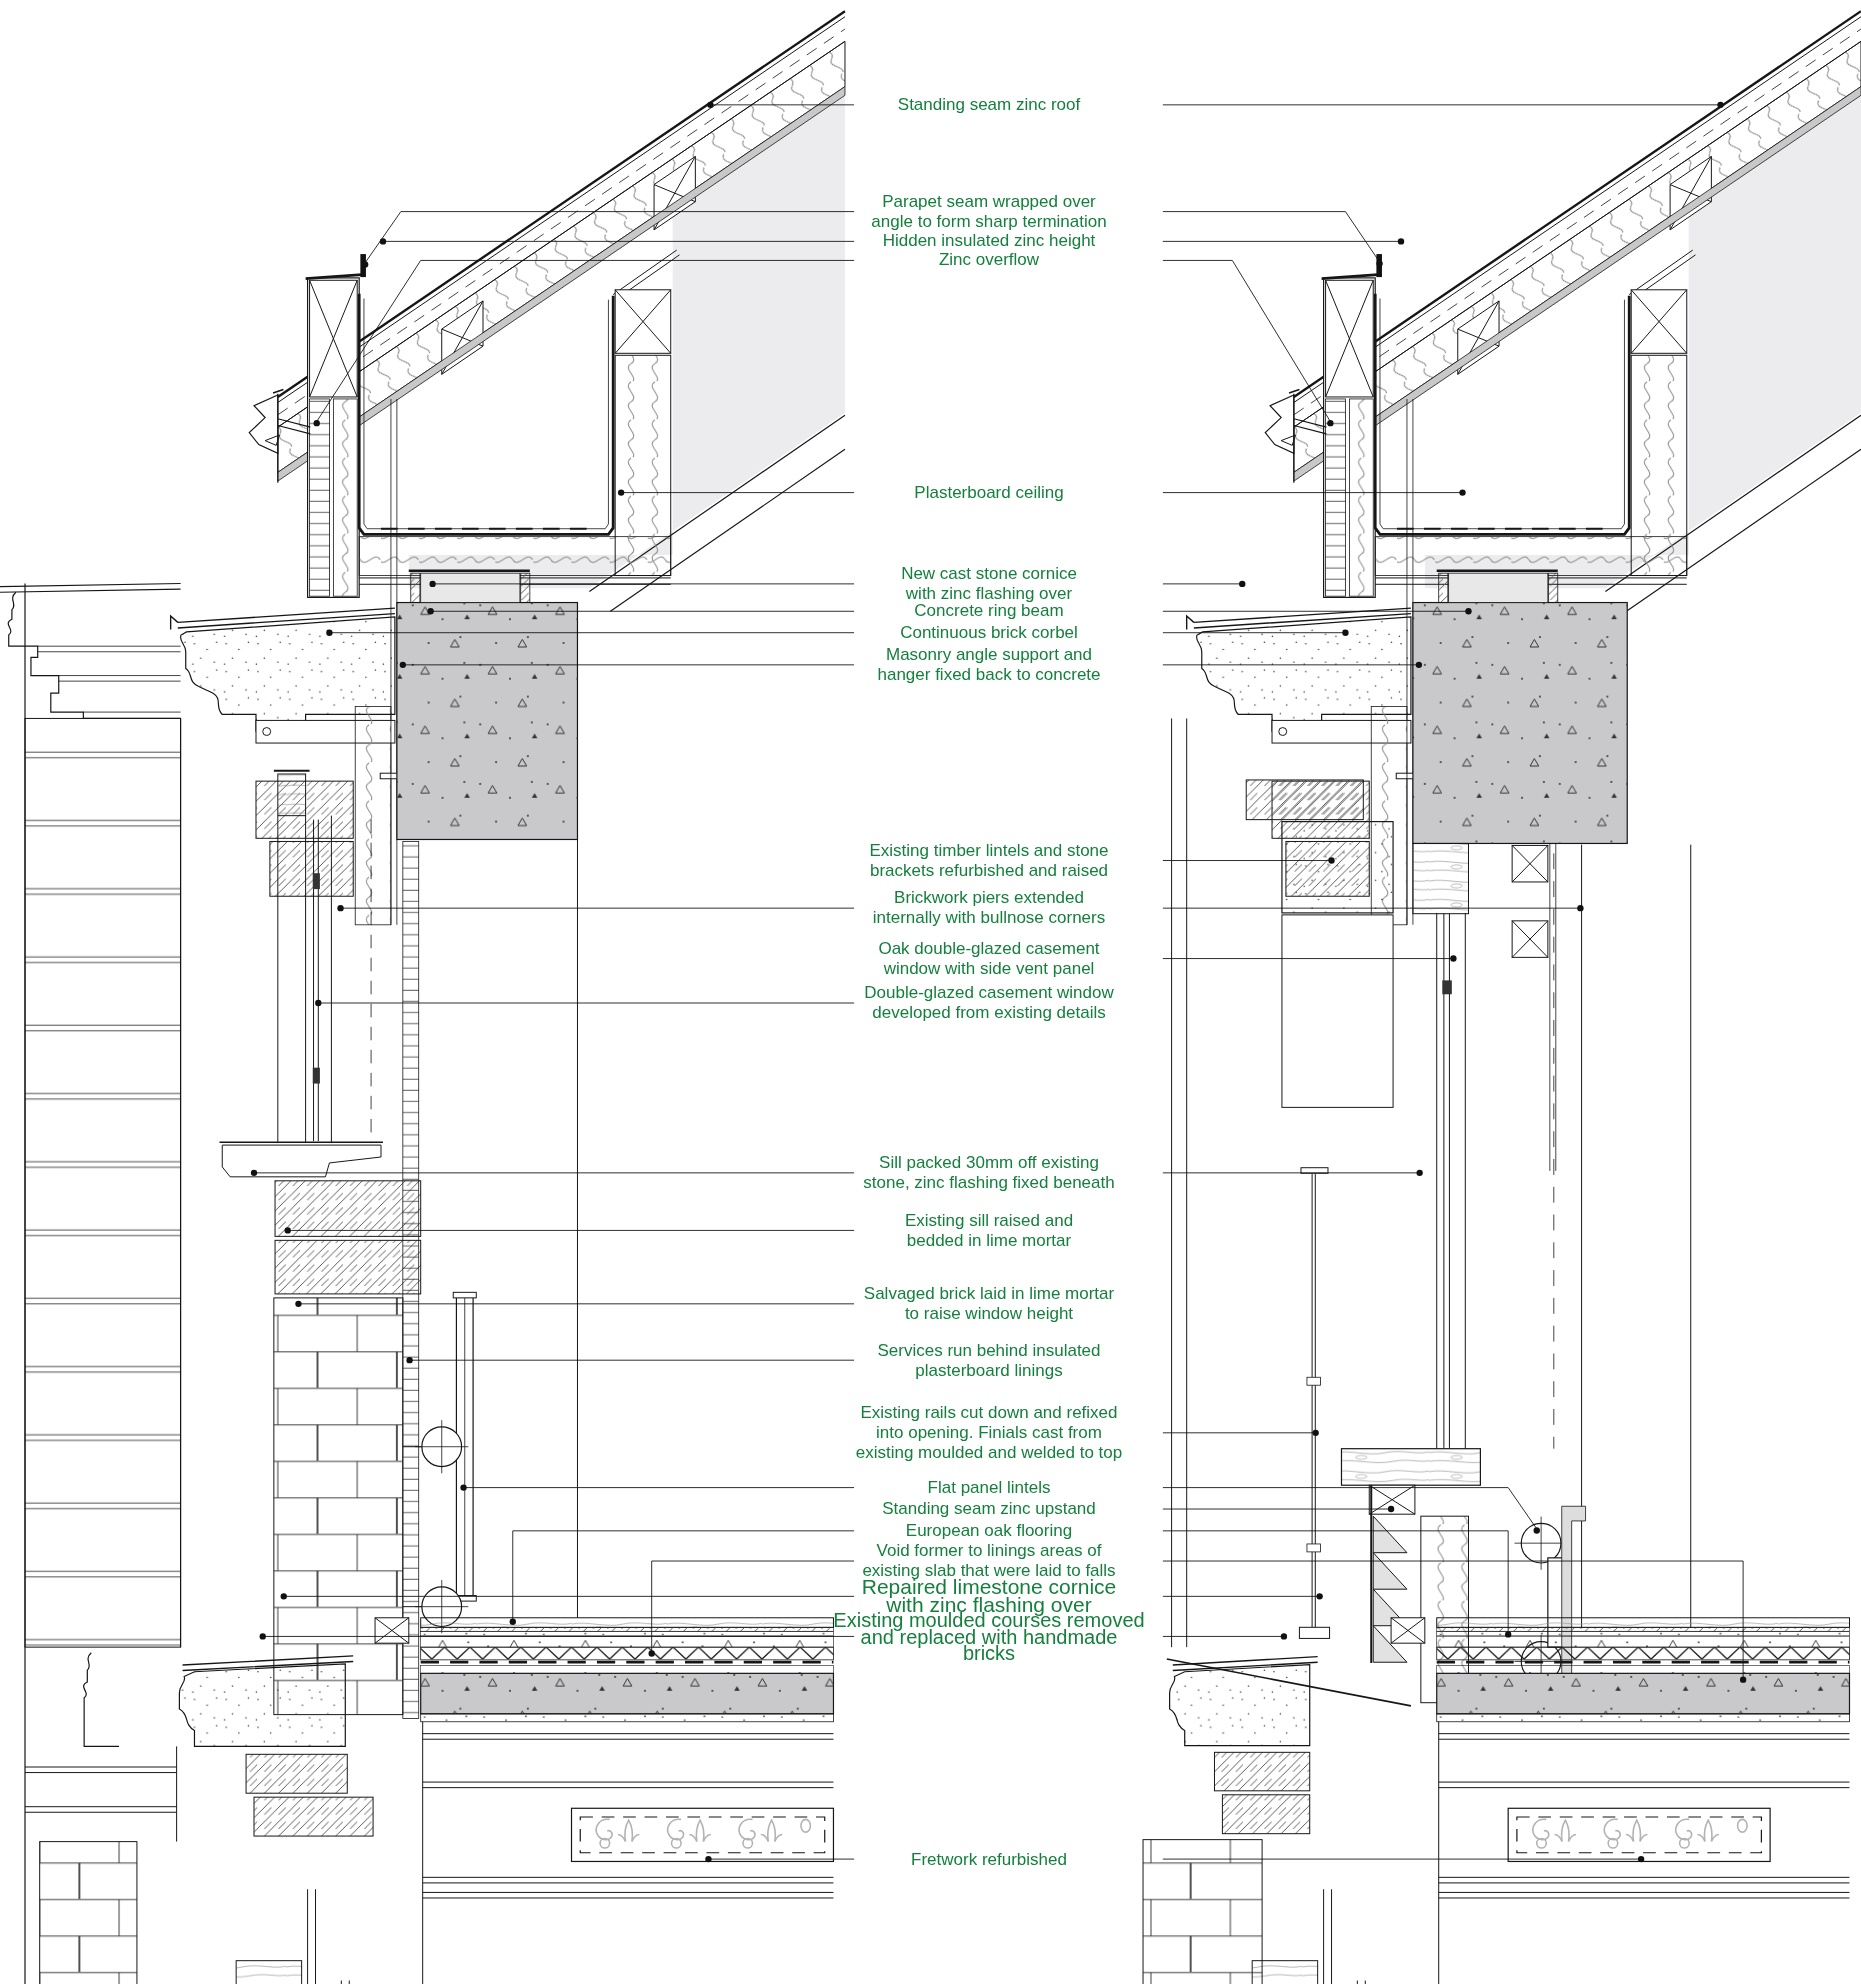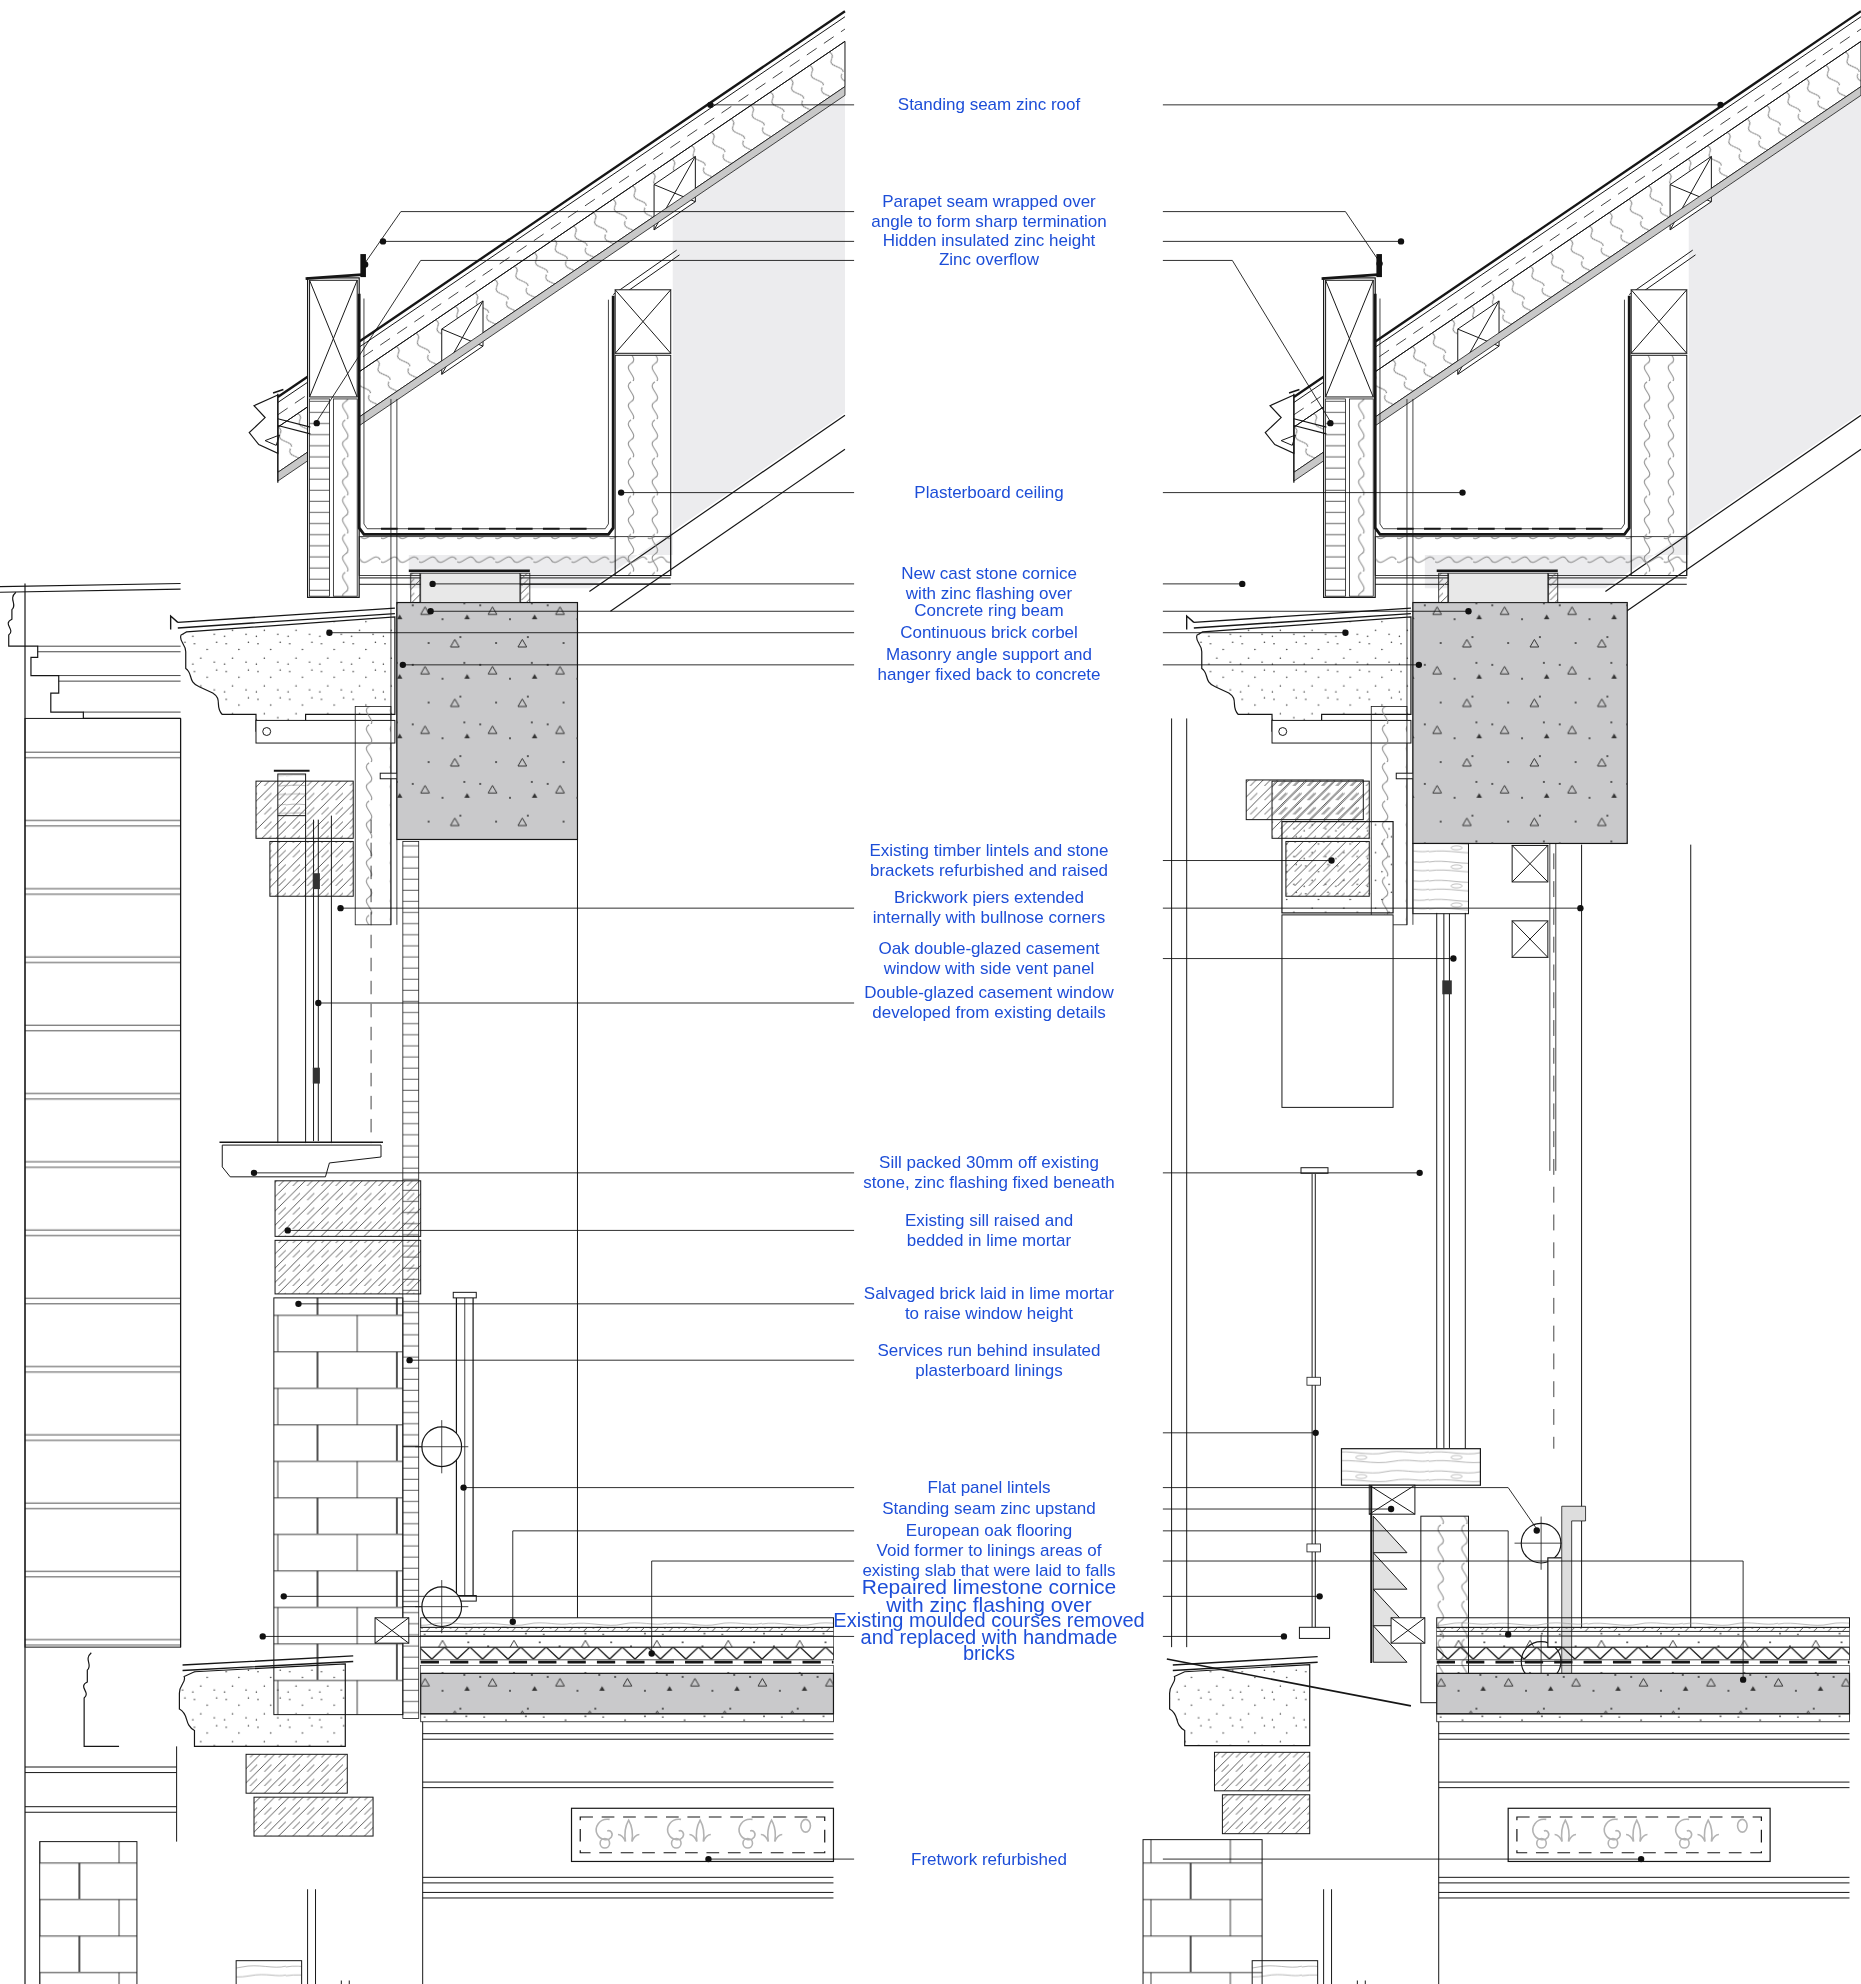--- a/index.html
+++ b/index.html
@@ -1,20 +1,20 @@
 <!DOCTYPE html>
 <html style="font-size:6.4px"><head>
 <meta charset="utf-8">
 <style>
   html,body{margin:0;padding:0;background:#fff}
   #page{position:relative;width:1861px;height:2108px;background:#fff;overflow:hidden;
         font-family:"Liberation Sans",sans-serif;color:#111}
   #dwg{position:absolute;left:0;top:0}
   .lbl{position:absolute;left:989px;transform:translateX(-50%);text-align:center;
-       font-size:17px;line-height:20px;color:#1d4ed8;white-space:nowrap}
+       font-size:17px;line-height:20px;color:#15803d;white-space:nowrap}
   .lbl.lh46{font-size:21px;line-height:18px}
   .lbl.lh42{font-size:20px;line-height:16.7px}
 </style>
 </head>
 <body>
 
 <div id="page">
 
 <svg id="dwg" width="1861" height="2108" viewBox="0 0 4689 5311" stroke="#161616" fill="none" stroke-width="3">
 <defs>
@@ -561,20 +561,25 @@
       <div>bedded in lime mortar</div>
     </div>
 <div class="lbl" style="top:1284px">
       <div>Salvaged brick laid in lime mortar</div>
       <div>to raise window height</div>
     </div>
 <div class="lbl" style="top:1341px">
       <div>Services run behind insulated</div>
       <div>plasterboard linings</div>
     </div>
+<div class="lbl" style="top:1403px">
+      <div>Existing rails cut down and refixed</div>
+      <div>into opening. Finials cast from</div>
+      <div>existing moulded and welded to top</div>
+    </div>
 <div class="lbl" style="top:1478px">
       <div>Flat panel lintels</div>
     </div>
 <div class="lbl" style="top:1499px">
       <div>Standing seam zinc upstand</div>
     </div>
 <div class="lbl" style="top:1521px">
       <div>European oak flooring</div>
     </div>
 <div class="lbl" style="top:1541px">

